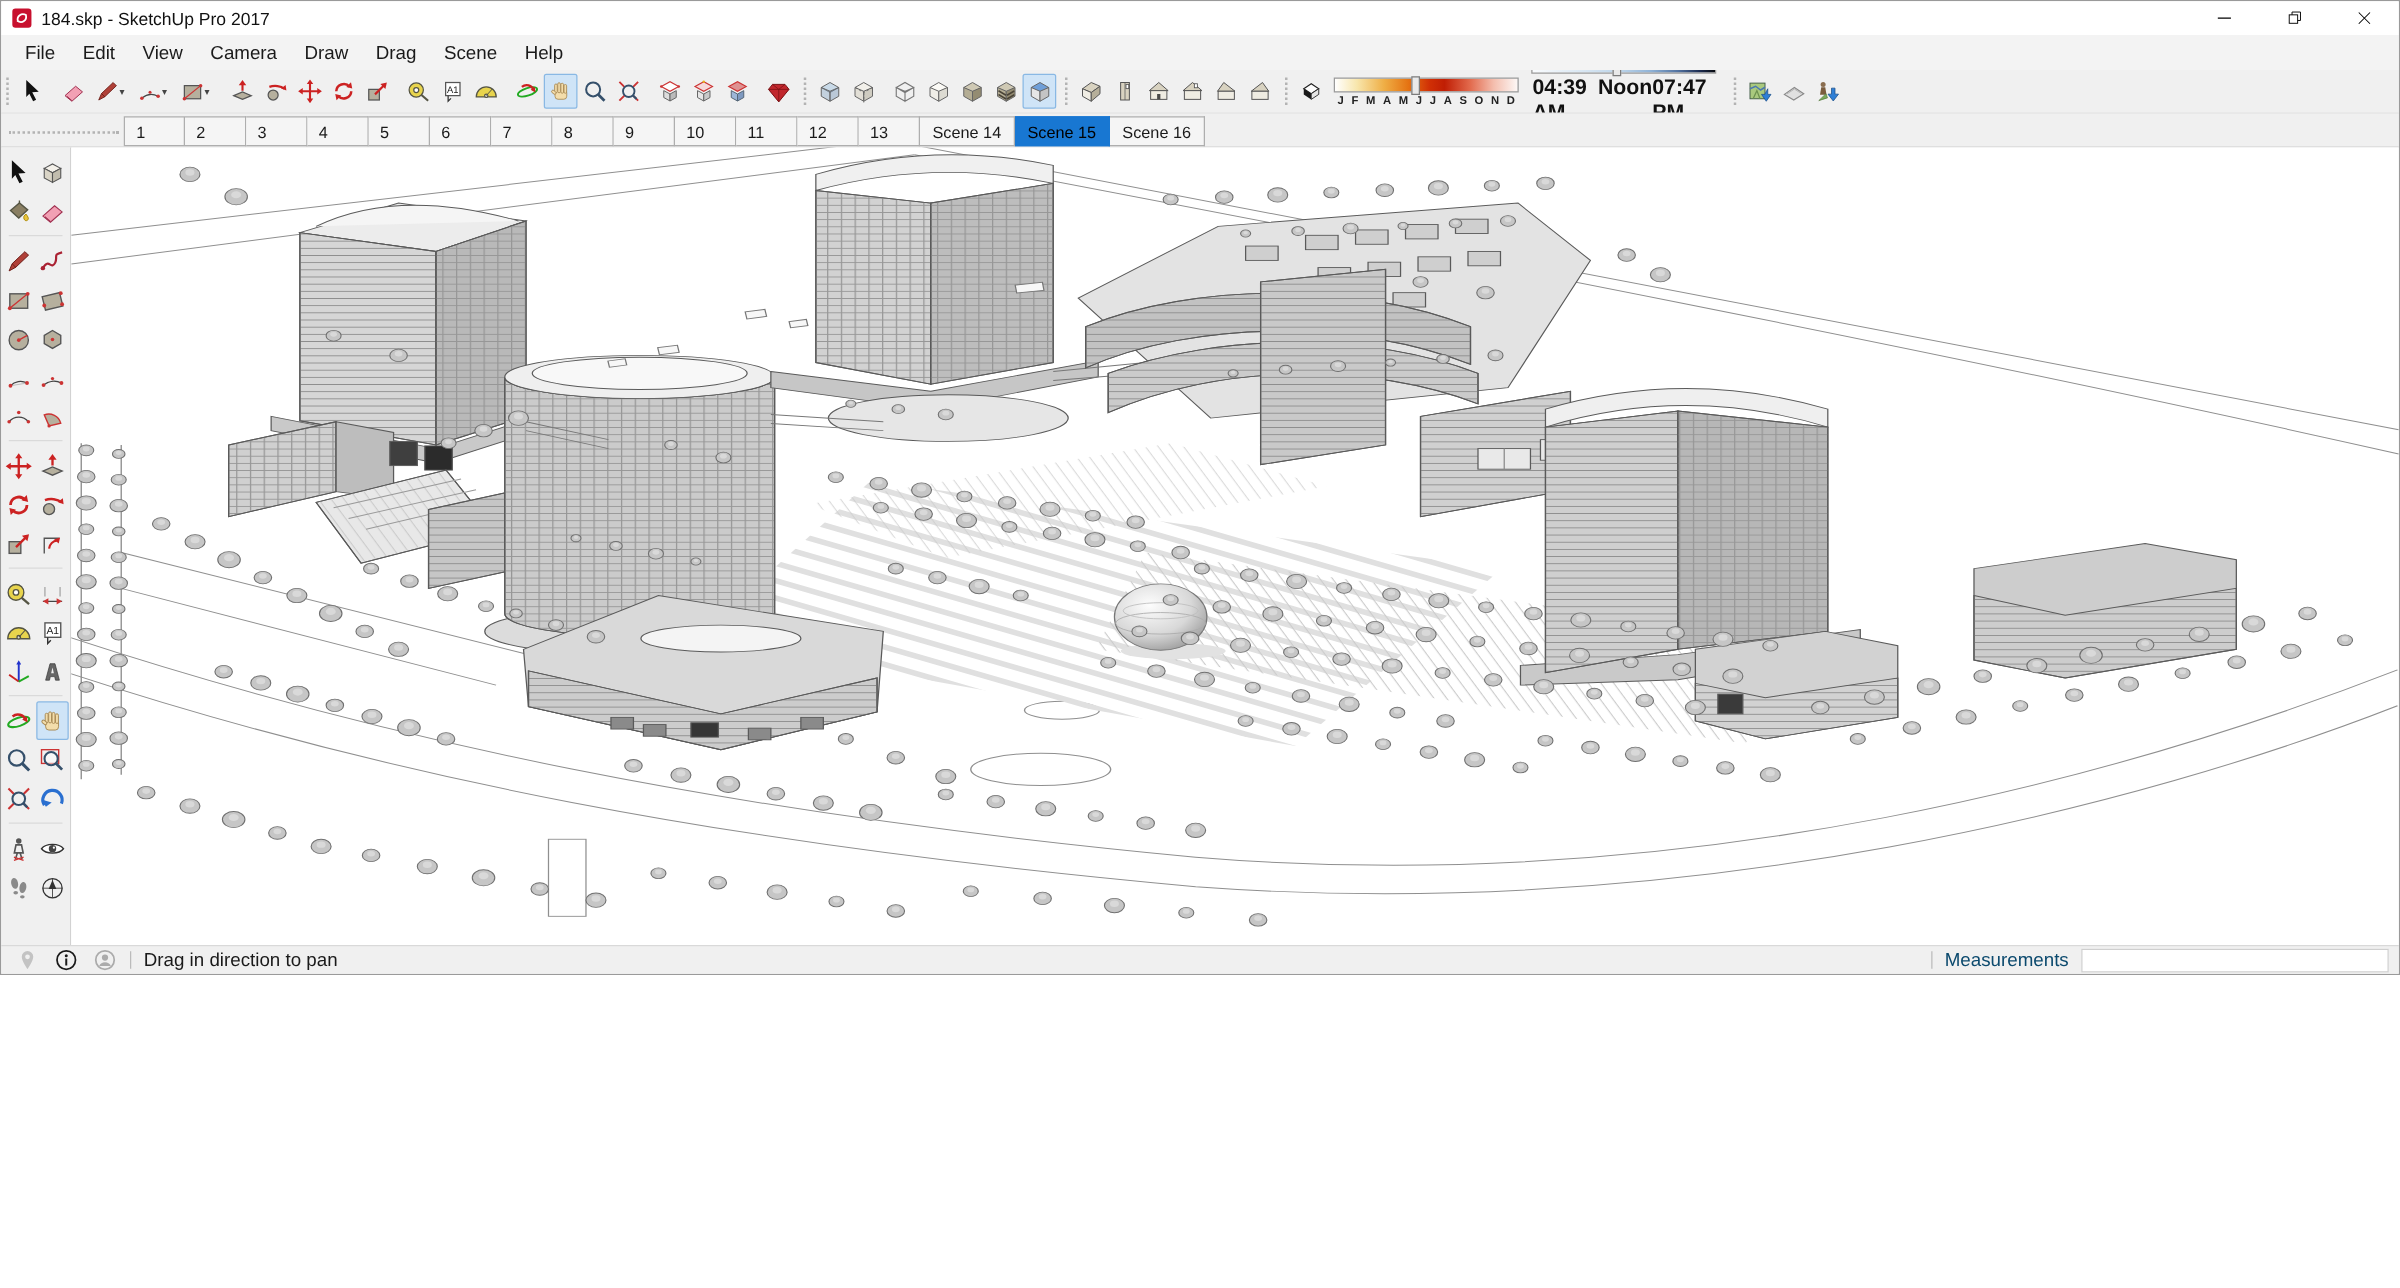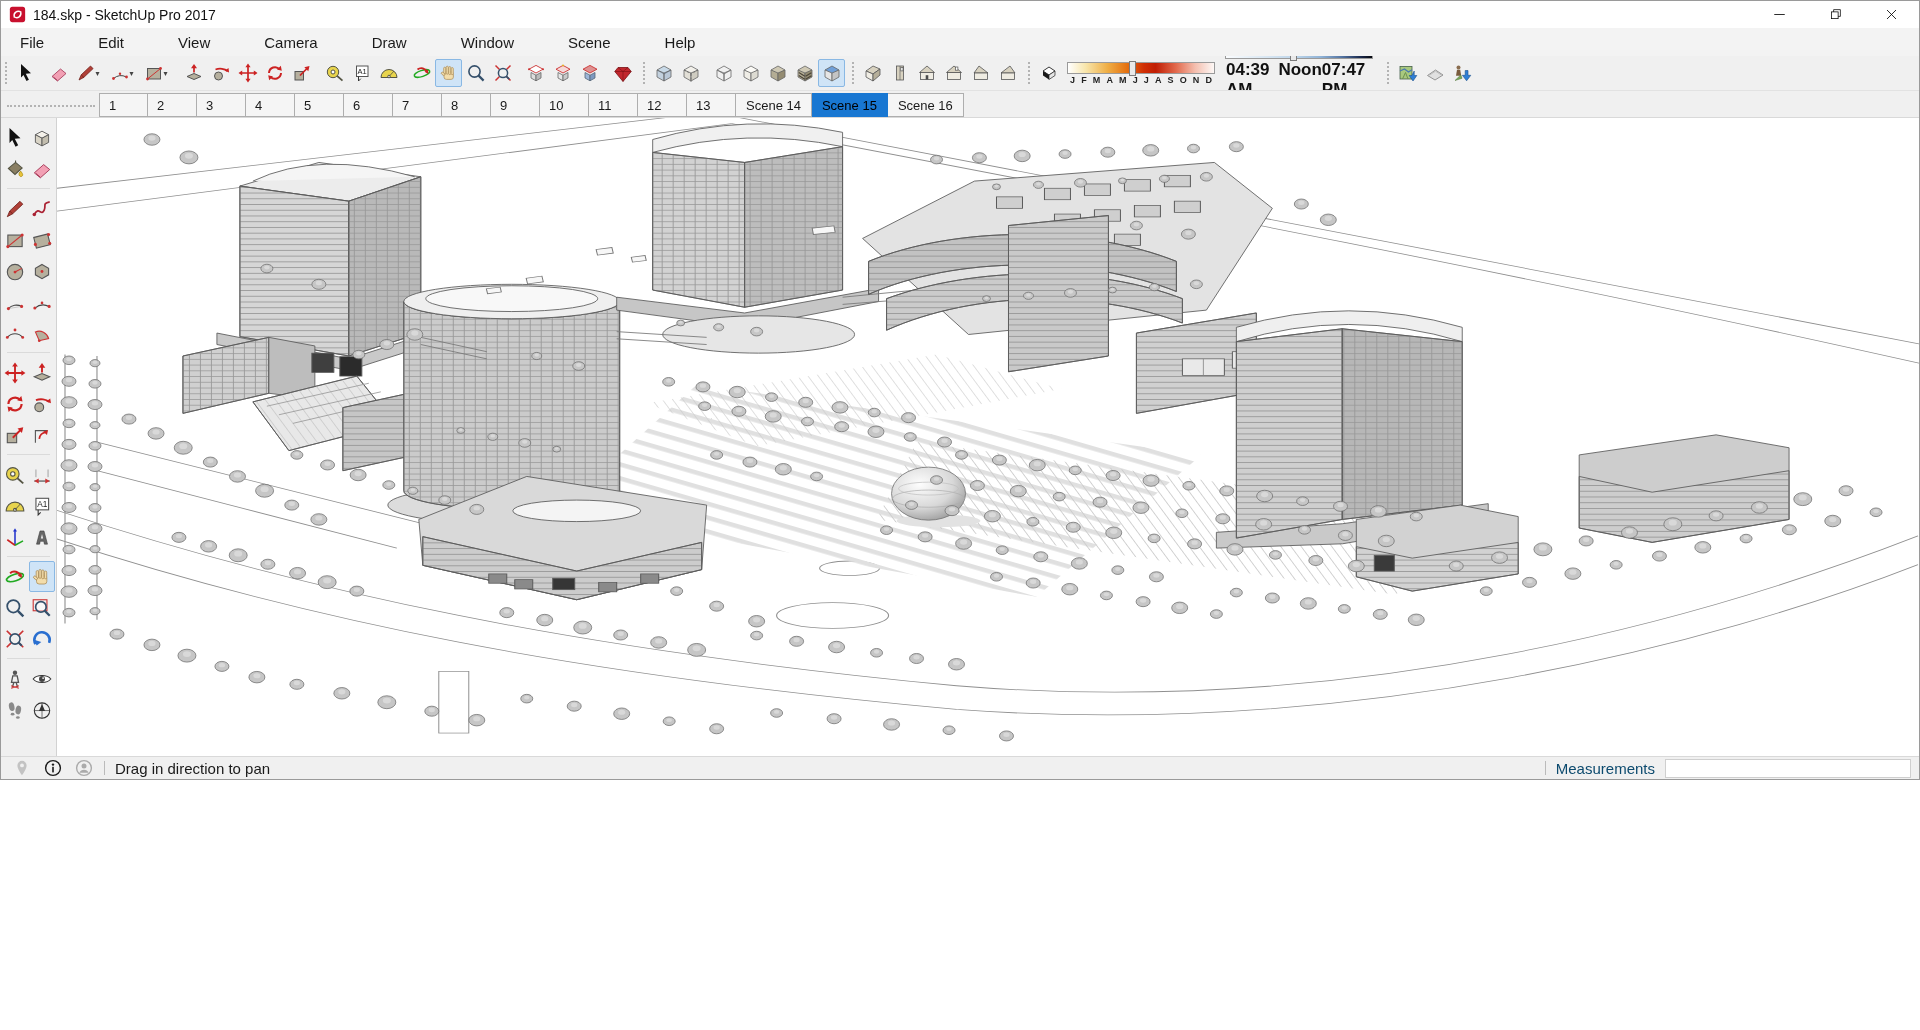--- a/index.html
+++ b/index.html
@@ -8,21 +8,21 @@
 
   
   .titlebar { height:27px; background:#ffffff; display:flex; align-items:center; flex:0 0 27px; }
   .appicon { width:17px; height:17px; margin:0 7px 0 8px; }
   .title { font-size:14px; color:#111; }
   .wingap { flex:1; }
   .winbtn { width:56px; height:27px; display:flex; align-items:center; justify-content:center; }
   .winbtn svg { width:15px; height:15px; }
 
   
-  .menubar { height:28px; background:#f3f3f3; display:flex; align-items:center; padding-left:8px; flex:0 0 28px;gap:32px; }
+  .menubar { height:28px; background:#f3f3f3; display:flex; align-items:center; padding-left:8px; flex:0 0 28px; }
   .mitem { font-size:15px; color:#1a1a1a; padding:3px 11px; }
 
   
   .toolbar { height:35px; background:#f0f0f0; display:flex; align-items:center; flex:0 0 35px; border-bottom:1px solid #e2e2e2; overflow:hidden; }
   .tgroup { display:flex; align-items:center; padding:0 3px; height:35px; }
   .tgroup.tstart::before { content:""; border-left:2px dotted #b3b3b3; height:22px; margin:0 5px 0 1px; }
   .tbtn { width:27px; height:28px; display:flex; align-items:center; justify-content:center; border:1px solid transparent; border-radius:2px; position:relative; }
   .tbtn.active { background:#cfe4f7; border-color:#89b8e4; }
   .tbtn .ic { width:20px; height:20px; }
   .dd { font-size:8px; color:#444; margin-left:0px; width:7px; }
@@ -95,21 +95,21 @@
         </svg>
       </div>
   </div>
 
   <div class="menubar" id="menubar">
       <span class="mitem">File</span>
       <span class="mitem">Edit</span>
       <span class="mitem">View</span>
       <span class="mitem">Camera</span>
       <span class="mitem">Draw</span>
-      <span class="mitem">Window</span>
+      <span class="mitem">Drag</span>
       <span class="mitem">Scene</span>
       <span class="mitem">Help</span>
     </div>
 
   <div class="toolbar" id="toolbar">
       <div class="tgroup tstart">
         <div class="tbtn">
           <svg class="ic" viewBox="0 0 20 20">
             <path d="M5 1l10 9.3-5.2.4 3.1 6-2.4 1.2-3-6L5 14.6z" fill="#111"></path>
           </svg>

